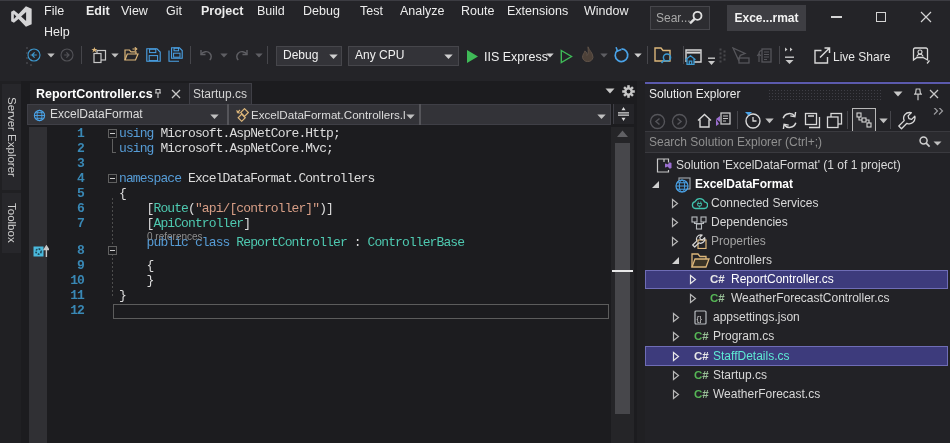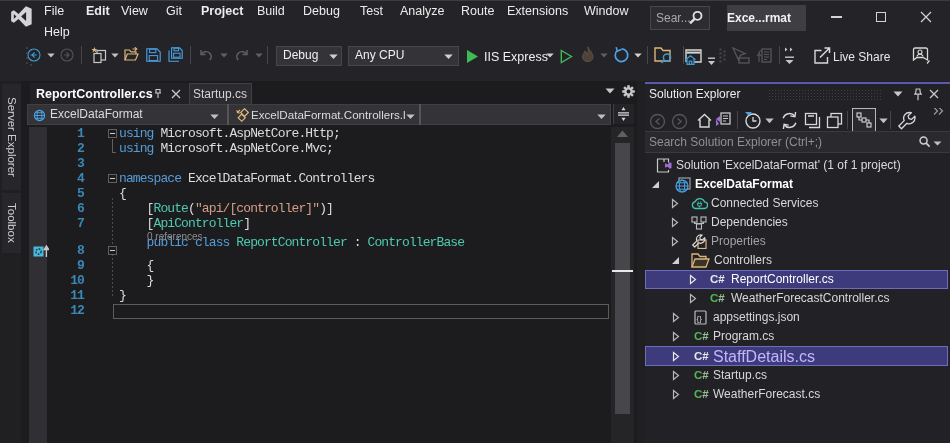--- a/index.html
+++ b/index.html
@@ -40,21 +40,21 @@
 <div class="menu" style="left:44px;top:21px;">Help</div>
 
 <div class="abs" style="left:650px;top:6px;width:60px;height:24px;background:#2d2d31;border:1px solid #46464b;"></div>
 <div class="abs" style="left:656px;top:6px;height:24px;line-height:24px;color:#a8a8a8;font-size:12px;">Sear...</div>
 <svg class="ico" style="left:688px;top:10px;" width="16" height="16" viewBox="0 0 16 16">
   <circle cx="9.5" cy="5.8" r="4" fill="none" stroke="#e0e0e0" stroke-width="1.8"></circle>
   <line x1="6.6" y1="8.8" x2="2" y2="13.4" stroke="#e0e0e0" stroke-width="2.4"></line>
 </svg>
 
 <div class="abs" style="left:727px;top:5px;width:79px;height:26px;background:#3e3e43;"></div>
-<div class="abs" style="left:727px;top:5px;width:79px;height:26px;line-height:26px;color:#f2f2f2;font-size:12px;font-weight:bold;">Exce...rmat</div>
+<div class="abs" style="left:727px;top:5px;width:79px;height:26px;line-height:26px;color:#f2f2f2;font-size:12px;font-weight:bold;text-align:center;">Exce...rmat</div>
 
 <div class="abs" style="left:831px;top:16px;width:11px;height:1.6px;background:#d4d4d4;"></div>
 <div class="abs" style="left:876px;top:12px;width:10px;height:10px;border:1.2px solid #d4d4d4;"></div>
 <svg class="ico" style="left:920px;top:11px;" width="12" height="12" viewBox="0 0 12 12">
   <path d="M1 1 L11 11 M11 1 L1 11" stroke="#d4d4d4" stroke-width="1.2"></path>
 </svg>
 
 <div class="abs" style="left:0;top:40px;width:950px;height:41px;background:#242428;"></div>
 
 <svg class="ico" style="left:25px;top:46px;" width="10" height="22" viewBox="0 0 10 22">
@@ -504,21 +504,21 @@
     <svg class="ico" style="left:672px;top:331.4px;" width="8" height="11" viewBox="0 0 8 11">
       <path d="M1.5 1.5 L6.5 5.5 L1.5 9.5 Z" fill="none" stroke="#b8b8b8" stroke-width="1.2"></path>
     </svg>
     <div class="abs" style="left:694px;top:327.4px;width:20px;height:19px;font-size:11.5px;font-weight:bold;line-height:19px;"><span style="color:#56b656">C</span><span style="color:#98bf97">#</span></div>
     <div class="abs" style="left:713px;top:327.4px;height:19px;line-height:19px;color:#d8d8d8;font-size:12px;">Program.cs</div>
     <div class="abs" style="left:645px;top:346px;width:303px;height:19.5px;background:#3d3b7c;border:1px solid #6f6db6;"></div>
     <svg class="ico" style="left:672px;top:350.5px;" width="8" height="11" viewBox="0 0 8 11">
       <path d="M1.5 1.5 L6.5 5.5 L1.5 9.5 Z" fill="none" stroke="#e8e8e8" stroke-width="1.2"></path>
     </svg>
     <div class="abs" style="left:694px;top:346.5px;width:20px;height:19px;font-size:11.5px;font-weight:bold;line-height:19px;"><span style="color:#e8e8e8">C</span><span style="color:#e8e8e8">#</span></div>
-    <div class="abs" style="left:713px;top:346.5px;height:21px;line-height:19px;color:#c4b5fd;font-size:16px;">StaffDetails.cs</div>
+    <div class="abs" style="left:713px;top:346.5px;height:21px;line-height:19px;color:#5eead4;font-size:12px;">StaffDetails.cs</div>
     <svg class="ico" style="left:672px;top:369.6px;" width="8" height="11" viewBox="0 0 8 11">
       <path d="M1.5 1.5 L6.5 5.5 L1.5 9.5 Z" fill="none" stroke="#b8b8b8" stroke-width="1.2"></path>
     </svg>
     <div class="abs" style="left:694px;top:365.6px;width:20px;height:19px;font-size:11.5px;font-weight:bold;line-height:19px;"><span style="color:#56b656">C</span><span style="color:#98bf97">#</span></div>
     <div class="abs" style="left:713px;top:365.6px;height:19px;line-height:19px;color:#d8d8d8;font-size:12px;">Startup.cs</div>
     <svg class="ico" style="left:672px;top:388.70000000000005px;" width="8" height="11" viewBox="0 0 8 11">
       <path d="M1.5 1.5 L6.5 5.5 L1.5 9.5 Z" fill="none" stroke="#b8b8b8" stroke-width="1.2"></path>
     </svg>
     <div class="abs" style="left:694px;top:384.70000000000005px;width:20px;height:19px;font-size:11.5px;font-weight:bold;line-height:19px;"><span style="color:#56b656">C</span><span style="color:#98bf97">#</span></div>
     <div class="abs" style="left:713px;top:384.70000000000005px;height:19px;line-height:19px;color:#d8d8d8;font-size:12px;">WeatherForecast.cs</div>

